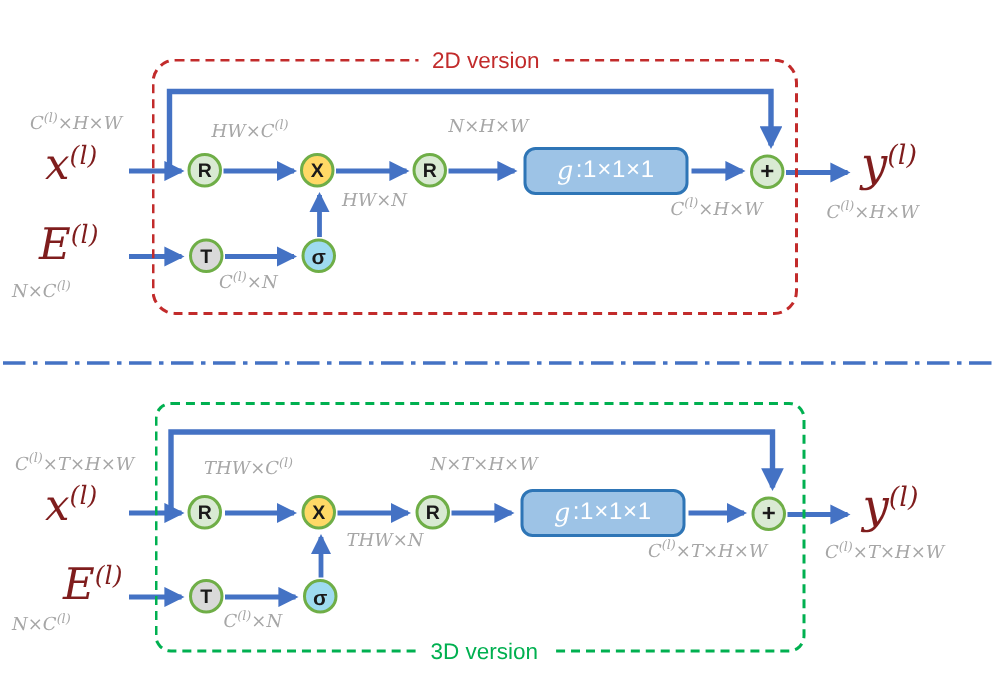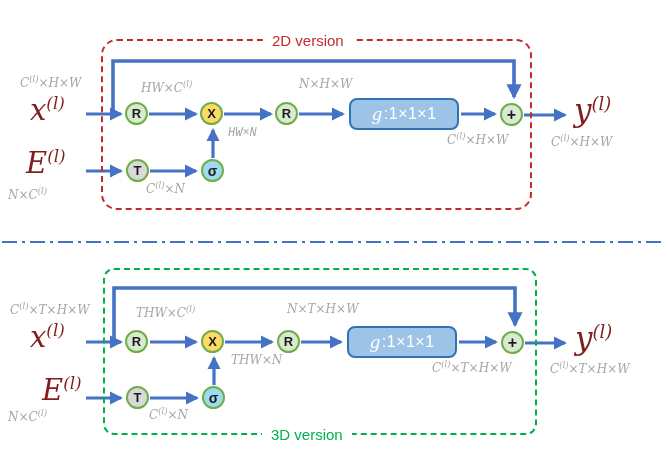--- a/index.html
+++ b/index.html
@@ -5,21 +5,21 @@
   html,body{margin:0;padding:0;background:#ffffff;}
   .canvas{position:relative;width:668px;height:460px;background:#ffffff;overflow:hidden;
           font-family:"Liberation Sans",sans-serif;}
   .wires{position:absolute;left:0;top:0;width:668px;height:460px;}
 
   .dashbox{position:absolute;border:2px dashed;background:transparent;box-sizing:border-box;}
   .dashbox.red{border-color:#C22B2B;border-radius:16px;}
   .dashbox.green{border-color:#00B050;border-radius:11px;}
 
   .vlabel{position:absolute;background:#ffffff;padding:0 9px;font-size:15px;line-height:18px;
-          font-family:"Liberation Sans",sans-serif;white-space:nowrap;}
+          font-family:"Liberation Sans",sans-serif;white-space:nowrap;margin-left:16px;}
   .vlabel.red{color:#C22B2B;}
   .vlabel.green{color:#00B050;}
 
   .node{position:absolute;width:23px;height:23px;border-radius:50%;border:2px solid #6FAE47;
         box-sizing:border-box;display:flex;align-items:center;justify-content:center;
         font:600 13px "Liberation Sans",sans-serif;color:#1a1a1a;background:#D9EAD3;}
   .node.x{background:#FFD966;font-weight:700;}
   .node.t{background:#D9D9D9;}
   .node.sig{background:#9EDBF0;font-weight:700;font-size:14px;}
   .node.plus{background:#D9EAD3;font-weight:700;font-size:16px;}
@@ -82,21 +82,21 @@
   <div class="vlabel red" style="left:263px;top:32px;">2D version</div>
 
   <div class="bigvar" style="left:30px;top:95px;">x<sup>(l)</sup></div>
   <div class="bigvar" style="left:26px;top:148px;">E<sup>(l)</sup></div>
   <div class="bigvar out" style="left:574px;top:95px;">y<sup>(l)</sup></div>
 
   <div class="dim" style="left:20px;top:74px;">C<sup>(l)</sup>×H×W</div>
   <div class="dim" style="left:8px;top:186px;">N×C<sup>(l)</sup></div>
   <div class="dim" style="left:141px;top:79px;">HW×C<sup>(l)</sup></div>
   <div class="dim" style="left:299px;top:77px;">N×H×W</div>
-  <div class="dim" style="left:228px;top:126px;font-family:Liberation Mono, monospace;">HW×N</div>
+  <div class="dim" style="left:228px;top:126px;">HW×N</div>
   <div class="dim" style="left:146px;top:180px;">C<sup>(l)</sup>×N</div>
   <div class="dim" style="left:447px;top:131px;">C<sup>(l)</sup>×H×W</div>
   <div class="dim" style="left:551px;top:133px;">C<sup>(l)</sup>×H×W</div>
 
   <div class="node" style="left:125px;top:102px;">R</div>
   <div class="node x" style="left:200px;top:102px;">X</div>
   <div class="node" style="left:275px;top:102px;">R</div>
   <div class="node t" style="left:126px;top:159px;">T</div>
   <div class="node sig" style="left:201px;top:159px;">σ</div>
   <div class="node plus" style="left:500px;top:103px;">+</div>

